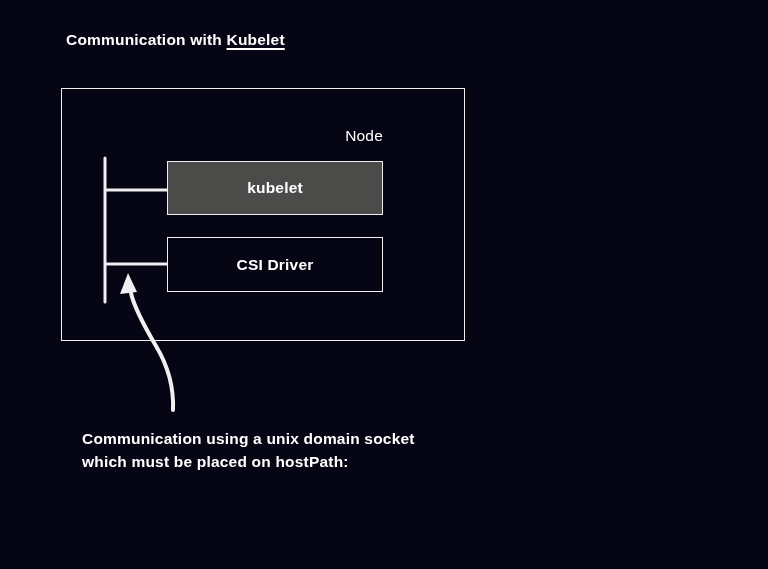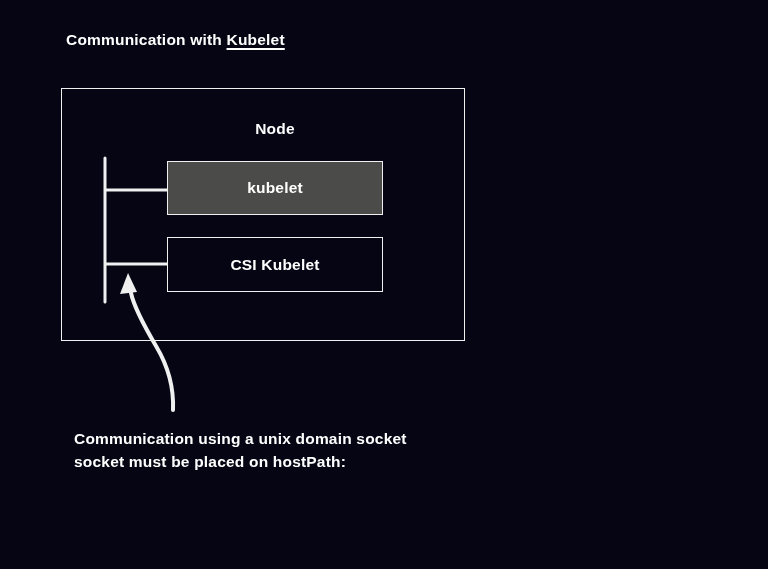--- a/index.html
+++ b/index.html
@@ -35,25 +35,25 @@
     left: 61px;
     top: 88px;
     width: 404px;
     height: 253px;
     border: 1.5px solid #f0f0f0;
     box-sizing: border-box;
   }
   .node-label {
     position: absolute;
     left: 105px;
-    top: 31px;
+    top: 38px;
     width: 216px;
-    text-align: center;
+    text-align: right;
     font-size: 15.5px;
-    font-weight: 700;
+    font-weight: 400;
     letter-spacing: 0.2px;
   }
   .inner-box {
     position: absolute;
     left: 105px;
     width: 216px;
     border: 1.5px solid #f0f0f0;
     box-sizing: border-box;
     display: flex;
     align-items: center;
@@ -75,21 +75,21 @@
   .overlay-svg {
     position: absolute;
     left: 0;
     top: 0;
     width: 768px;
     height: 569px;
     pointer-events: none;
   }
   .annotation {
     position: absolute;
-    left: 74px;
+    left: 82px;
     top: 427px;
     font-size: 15.5px;
     font-weight: 700;
     letter-spacing: 0.2px;
     line-height: 23px;
   }
   .annotation .italic {
   }
   .annotation .mono {
     font-family: "DejaVu Sans Mono", monospace;
@@ -106,36 +106,36 @@
   <div class="title">
     <span>Communication with </span><span class="underline">Kubelet</span>
   </div>
 
   <div class="node-box">
     <div class="node-label">Node</div>
     <div class="inner-box kubelet-box">
       <span>kubelet</span>
     </div>
     <div class="inner-box csi-box">
-      <span>CSI Kubelet</span>
+      <span>CSI Driver</span>
     </div>
   </div>
 
   <svg class="overlay-svg" viewBox="0 0 768 569" xmlns="http://www.w3.org/2000/svg">
 
     <line x1="105" y1="158" x2="105" y2="302" stroke="#f0f0f0" stroke-width="3" stroke-linecap="round"></line>
 
     <line x1="105" y1="190" x2="168" y2="190" stroke="#f0f0f0" stroke-width="3" stroke-linecap="butt"></line>
 
     <line x1="105" y1="264" x2="168" y2="264" stroke="#f0f0f0" stroke-width="3" stroke-linecap="butt"></line>
 
     <path d="M 173 410 C 174 386 168 366 156 346 C 146 329 134 307 131 293" fill="none" stroke="#f0f0f0" stroke-width="4" stroke-linecap="round"></path>
     <polygon points="128,273 120,294 137,292" fill="#f0f0f0"></polygon>
   </svg>
 
   <div class="annotation">
     <div>Communication using a unix domain socket</div>
     <div>
-      <span>socket must be placed on </span><span class="italic">hostPath</span><span>:</span>
+      <span>which must be placed on </span><span class="italic">hostPath</span><span>:</span>
     </div>
   </div>
 
 </div>
 
 </body></html>

